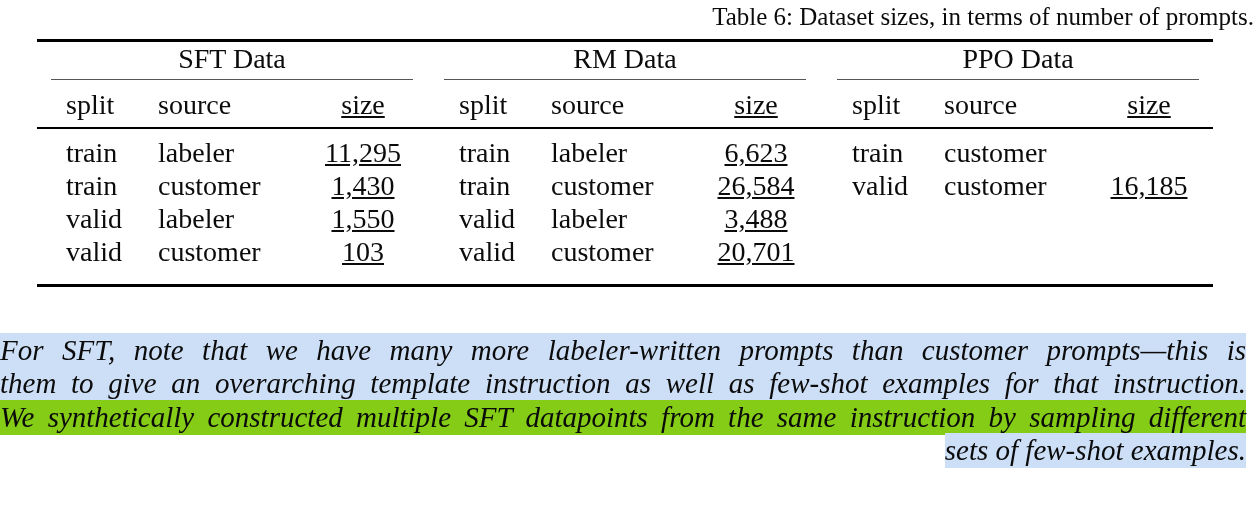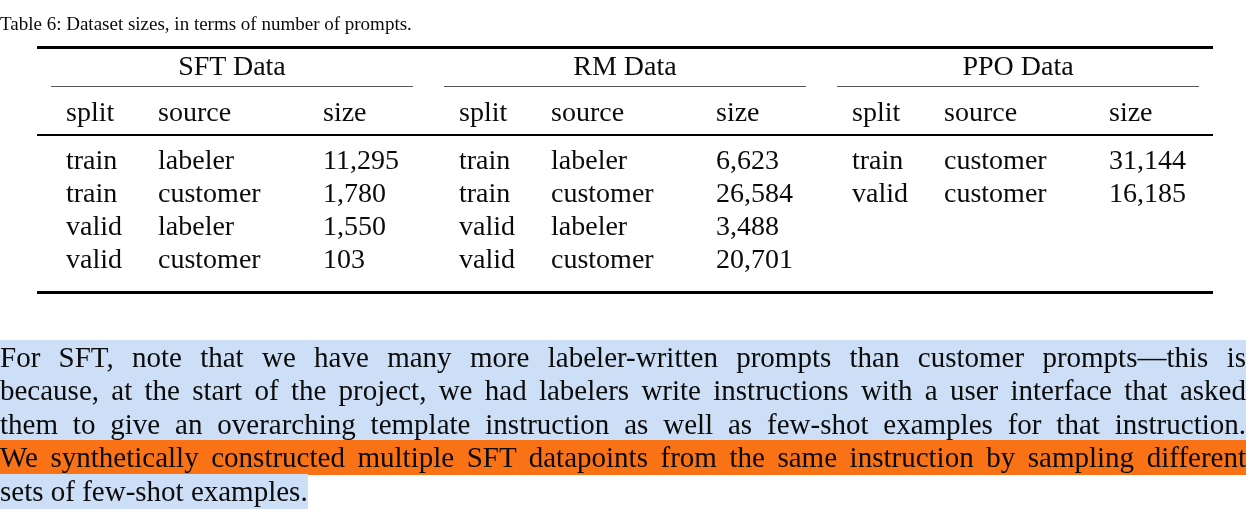--- a/index.html
+++ b/index.html
@@ -8,23 +8,22 @@
     position: relative;
     width: 1254px;
     height: 522px;
     background: #ffffff;
     overflow: hidden;
     font-family: "Liberation Serif", "DejaVu Serif", serif;
     color: #0b0b0b;
   }
   
   .caption {
-    margin-top: 7px;
-    text-align: left;
-    font-size: 19px;
+    text-align: right;
+    font-size: 25px;
     line-height: 34px;
   }
   
   .tablewrap {
     margin: 5px 41px 0 37px;           
     border-top: 3px solid #000;
     border-bottom: 3px solid #000;
     font-size: 28px;
   }
   .tgrid {
@@ -39,32 +38,33 @@
     padding-bottom: 4px;
     border-bottom: 1.4px solid #555;   
   }
   .cols {
     display: grid;
     grid-template-columns: 92px 165px 1fr;
     padding: 0 10px 0 15px;
     line-height: 33px;
   }
   .headers .cols { padding-top: 8px; padding-bottom: 6px; }
-  .c-size { text-align: left; }
+  .c-size { text-align: center; text-decoration: underline; }
   .midrule { border-top: 2px solid #000; }
   .gdata { padding-top: 7px; padding-bottom: 16px; }
   .drow { line-height: 33px; }
   
   .para {
     margin-top: 47px;
     padding-right: 8px;
     font-size: 29px;
     line-height: 33.4px;
+    font-style: italic;
   }
-  .pline { text-align: left; }
+  .pline { text-align: right; }
   .pline.just { text-align: justify; text-align-last: justify; }
   .hl { padding: 1px 0 2px 0; }
 </style>
 </head>
 <body>
 
 <div class="page">
 
   <div class="caption">Table 6: Dataset sizes, in terms of number of prompts.</div>
 
@@ -100,21 +100,21 @@
 
       <div class="gdata">
         <div class="cols drow">
           <span class="c-split">train</span>
           <span class="c-source">labeler</span>
           <span class="c-size">11,295</span>
         </div>
         <div class="cols drow">
           <span class="c-split">train</span>
           <span class="c-source">customer</span>
-          <span class="c-size">1,780</span>
+          <span class="c-size">1,430</span>
         </div>
         <div class="cols drow">
           <span class="c-split">valid</span>
           <span class="c-source">labeler</span>
           <span class="c-size">1,550</span>
         </div>
         <div class="cols drow">
           <span class="c-split">valid</span>
           <span class="c-source">customer</span>
           <span class="c-size">103</span>
@@ -141,33 +141,31 @@
           <span class="c-split">valid</span>
           <span class="c-source">customer</span>
           <span class="c-size">20,701</span>
         </div>
       </div>
 
       <div class="gdata">
         <div class="cols drow">
           <span class="c-split">train</span>
           <span class="c-source">customer</span>
-          <span class="c-size">31,144</span>
         </div>
         <div class="cols drow">
           <span class="c-split">valid</span>
           <span class="c-source">customer</span>
           <span class="c-size">16,185</span>
         </div>
       </div>
 
     </div>
   </div>
 
   <div class="para">
     <div class="pline just"><span class="hl" style="background-color: rgb(205, 223, 246);">For SFT, note that we have many more labeler-written prompts than customer prompts—this is</span></div>
-    <div class="pline just"><span class="hl" style="background-color: rgb(205, 223, 246);">because, at the start of the project, we had labelers write instructions with a user interface that asked</span></div>
     <div class="pline just"><span class="hl" style="background-color: rgb(205, 223, 246);">them to give an overarching template instruction as well as few-shot examples for that instruction.</span></div>
-    <div class="pline just"><span class="hl" style="background-color: #f97316;">We synthetically constructed multiple SFT datapoints from the same instruction by sampling different</span></div>
+    <div class="pline just"><span class="hl" style="background-color: #84cc16;">We synthetically constructed multiple SFT datapoints from the same instruction by sampling different</span></div>
     <div class="pline"><span class="hl" style="background-color: rgb(205, 223, 246);">sets of few-shot examples.</span></div>
   </div>
 
 </div>
 
 </body></html>

